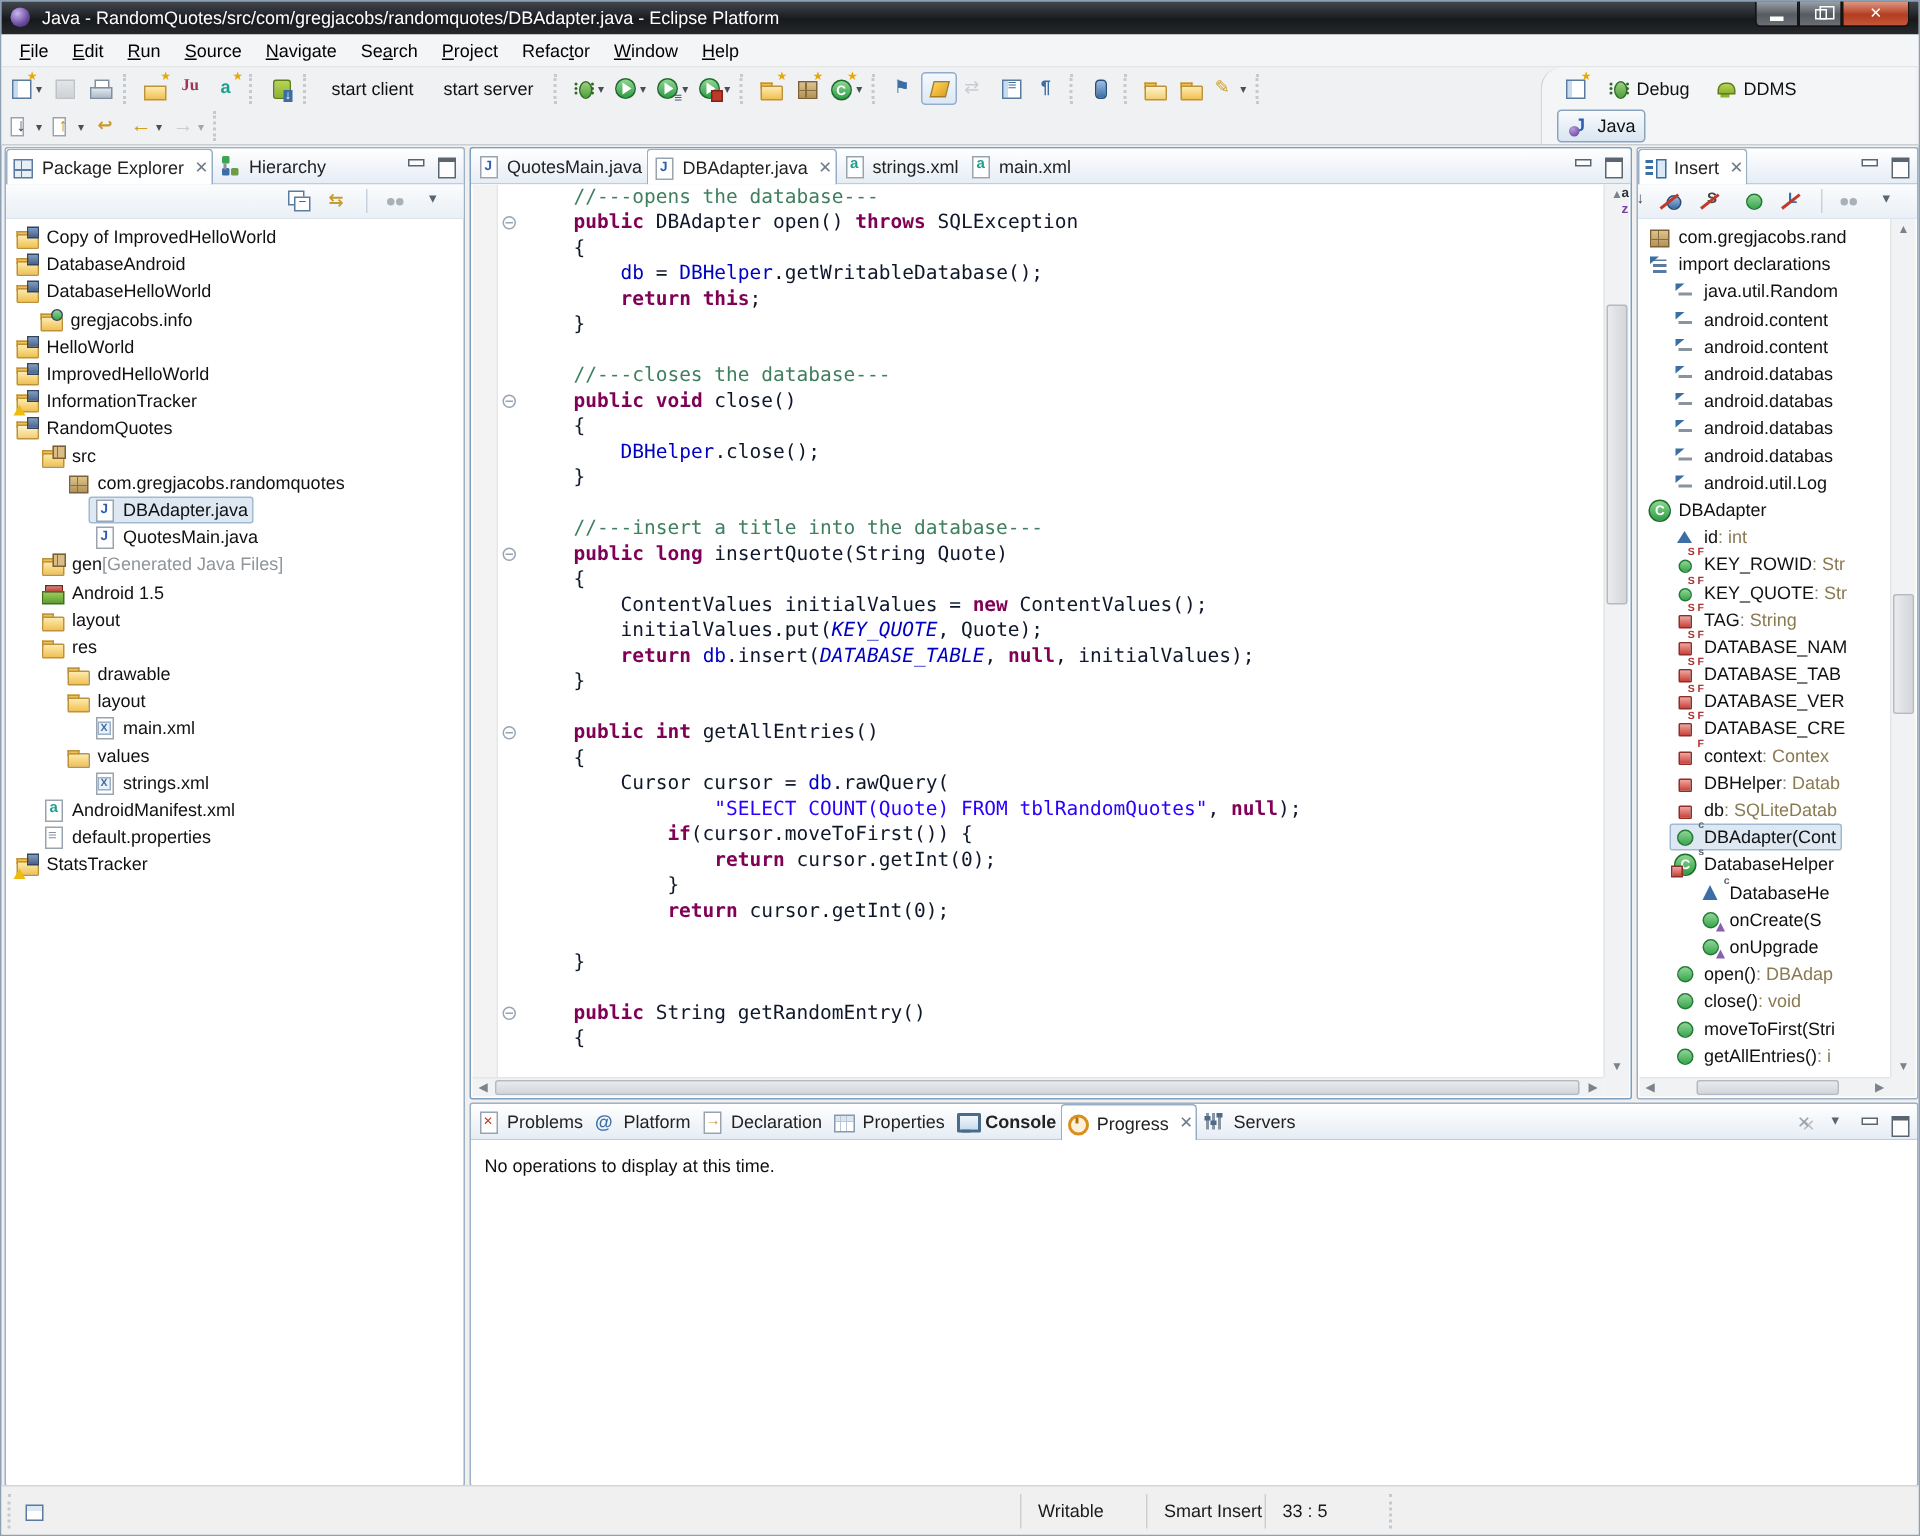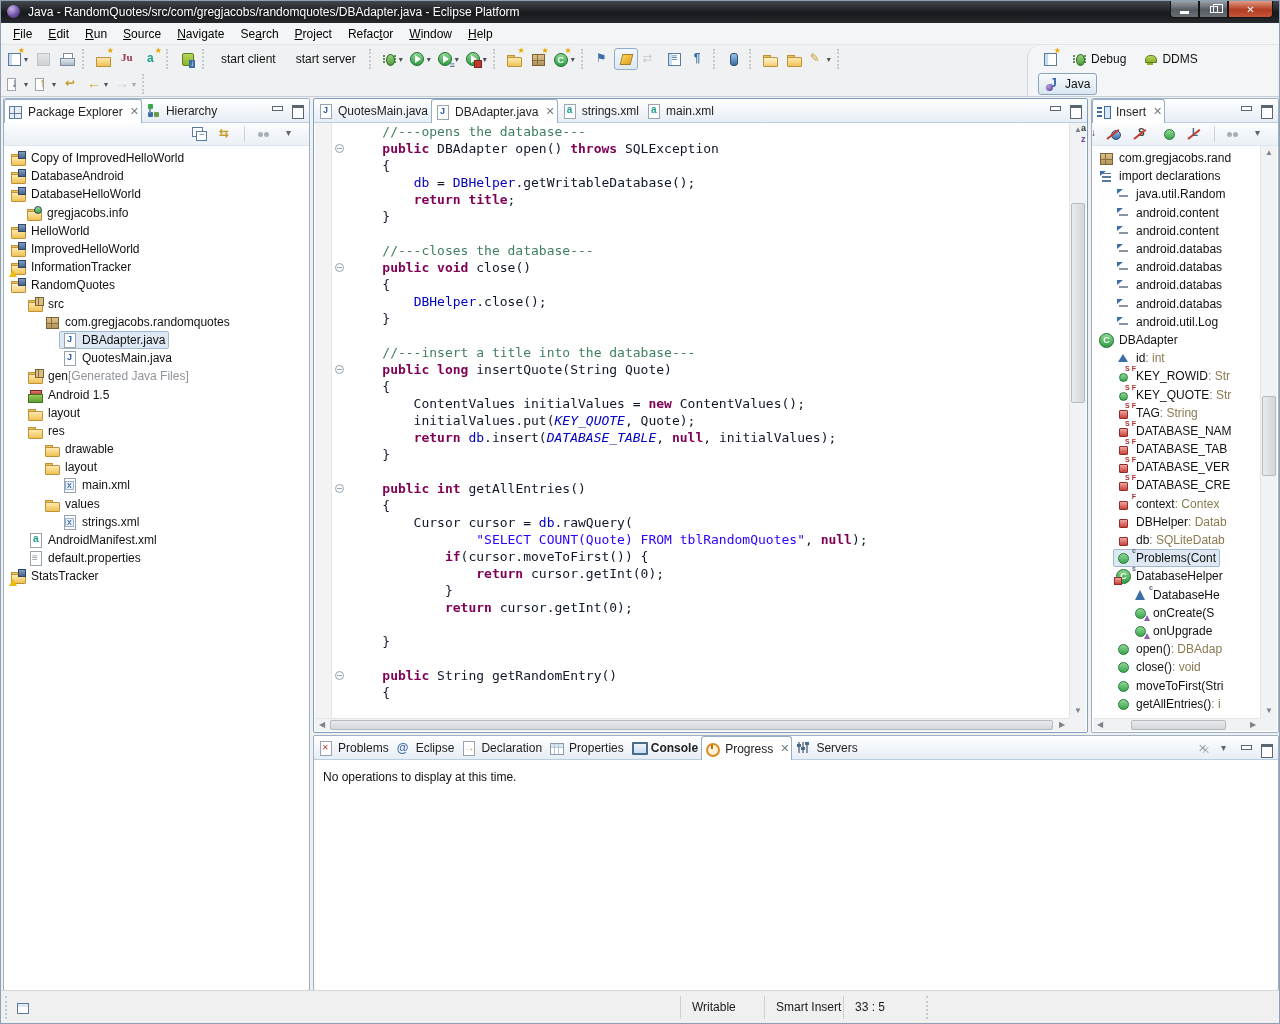--- a/index.html
+++ b/index.html
@@ -696,21 +696,21 @@
       <div class="hdr-btns">
         <span class="hb hb-min"></span>
         <span class="hb hb-max"></span>
       </div>
     </div>
     <div id="code">
         <div class="cl"><span class="tk-p">    </span><span class="tk-c">//---opens the database---</span></div>
         <div class="cl"><span class="fm"></span><span class="tk-p">    </span><span class="tk-k">public</span><span class="tk-p"> DBAdapter open() </span><span class="tk-k">throws</span><span class="tk-p"> SQLException </span></div>
         <div class="cl"><span class="tk-p">    {</span></div>
         <div class="cl"><span class="tk-p">        </span><span class="tk-f">db</span><span class="tk-p"> = </span><span class="tk-f">DBHelper</span><span class="tk-p">.getWritableDatabase();</span></div>
-        <div class="cl"><span class="tk-p">        </span><span class="tk-k">return</span><span class="tk-p"> </span><span class="tk-k">title</span><span class="tk-p">;</span></div>
+        <div class="cl"><span class="tk-p">        </span><span class="tk-k">return</span><span class="tk-p"> </span><span class="tk-k">this</span><span class="tk-p">;</span></div>
         <div class="cl"><span class="tk-p">    }</span></div>
         <div class="cl"></div>
         <div class="cl"><span class="tk-p">    </span><span class="tk-c">//---closes the database---</span></div>
         <div class="cl"><span class="fm"></span><span class="tk-p">    </span><span class="tk-k">public</span><span class="tk-p"> </span><span class="tk-k">void</span><span class="tk-p"> close() </span></div>
         <div class="cl"><span class="tk-p">    {</span></div>
         <div class="cl"><span class="tk-p">        </span><span class="tk-f">DBHelper</span><span class="tk-p">.close();</span></div>
         <div class="cl"><span class="tk-p">    }</span></div>
         <div class="cl"></div>
         <div class="cl"><span class="tk-p">    </span><span class="tk-c">//---insert a title into the database---</span></div>
         <div class="cl"><span class="fm"></span><span class="tk-p">    </span><span class="tk-k">public</span><span class="tk-p"> </span><span class="tk-k">long</span><span class="tk-p"> insertQuote(String Quote) </span></div>
@@ -990,21 +990,21 @@
             <span class="tlbl">db</span>
             <span class="sfx"> : SQLiteDatab</span>
           </span>
         </div>
         <div class="trow selected" style="padding-left: 21px;">
           <span class="selwrap">
             <span class="ico i-constructor">
               <i></i>
               <em class="dec grey">c</em>
             </span>
-            <span class="tlbl">Problems(Cont</span>
+            <span class="tlbl">DBAdapter(Cont</span>
           </span>
         </div>
         <div class="trow" style="padding-left: 21px;">
           <span class="selwrap">
             <span class="ico i-class-inner">
               <i></i>
               <em class="dec grey">s</em>
             </span>
             <span class="tlbl">DatabaseHelper</span>
           </span>
@@ -1088,21 +1088,21 @@
         <div class="tab">
           <span class="ico i-problems">
             <i></i>
           </span>
           <span class="tlabel">Problems</span>
         </div>
         <div class="tab">
           <span class="ico i-javadoc">
             <i></i>
           </span>
-          <span class="tlabel">Eclipse</span>
+          <span class="tlabel">Platform</span>
         </div>
         <div class="tab">
           <span class="ico i-declaration">
             <i></i>
           </span>
           <span class="tlabel">Declaration</span>
         </div>
         <div class="tab">
           <span class="ico i-properties">
             <i></i>

